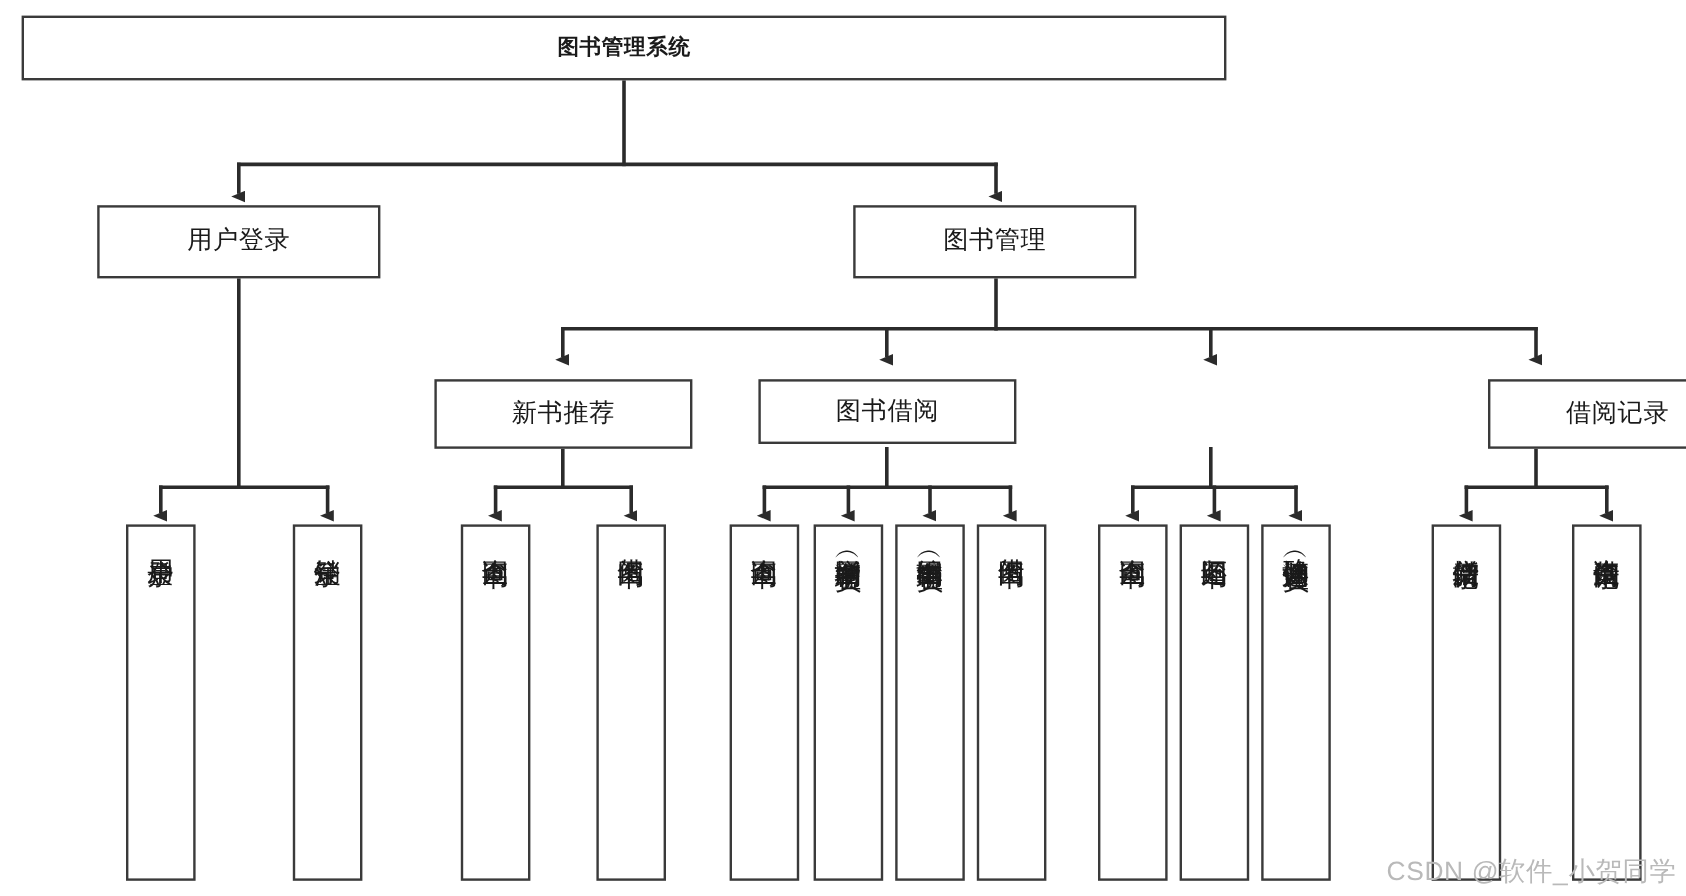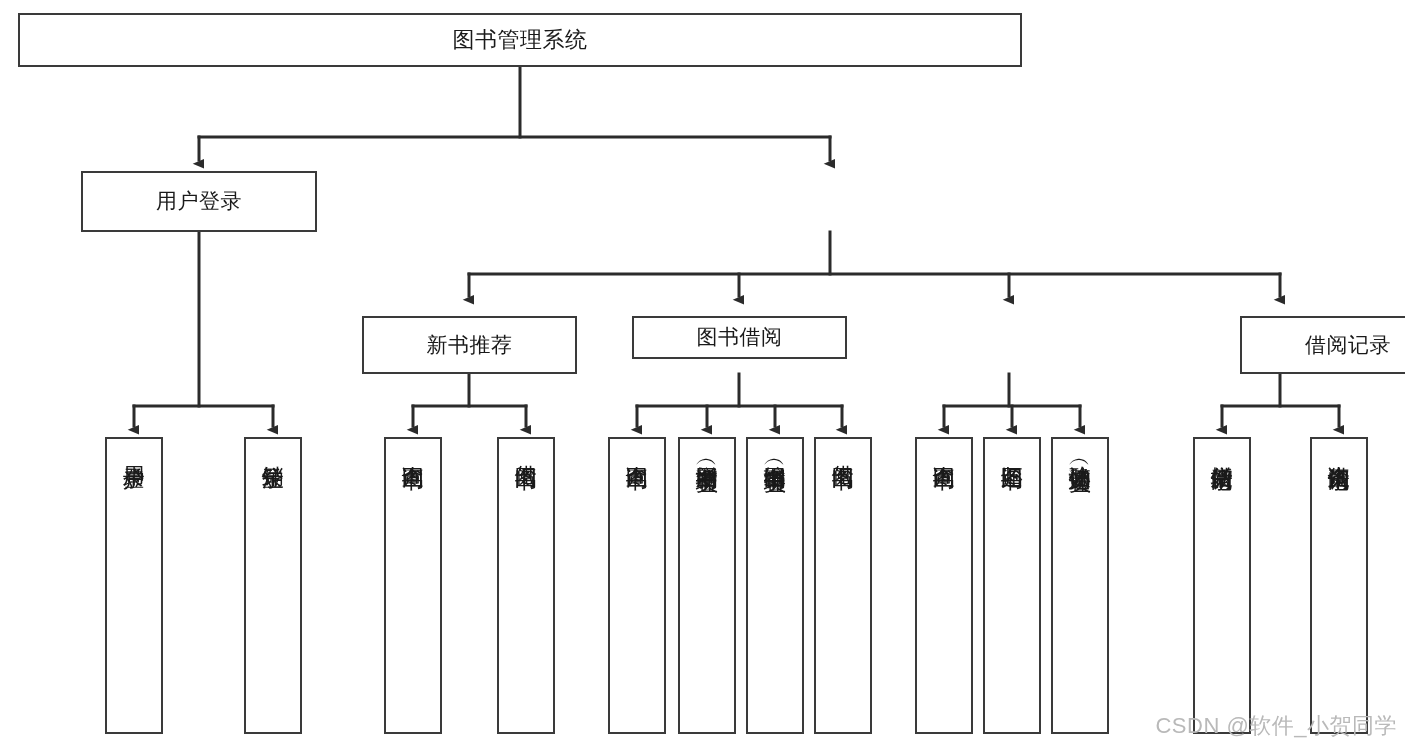--- a/index.html
+++ b/index.html
@@ -38,21 +38,22 @@
   .node .lbl {
     display: block;
     line-height: 1.18;
     letter-spacing: 0.5px;
     white-space: nowrap;
   }
   .node.h .lbl {
     font-size: 21px;
   }
   .node.root .lbl {
-    font-size: 22px;
+    font-size: 18px;
+    font-weight: bold;
   }
   .node.v {
     align-items: flex-start;
     justify-content: center;
     padding-top: 9px;
   }
   .node.v .lbl {
     writing-mode: vertical-rl;
     text-orientation: upright;
     font-size: 22px;
@@ -127,25 +128,28 @@
     </g>
   </svg>
 
   <div class="node root h" style="left:18px; top:13px; width:1004px; height:54px;">
     <span class="lbl">图书管理系统</span>
   </div>
 
   <div class="node h" style="left:81px; top:171px; width:236px; height:61px;">
     <span class="lbl">用户登录</span>
   </div>
+  <div class="node h" style="left:711px; top:171px; width:236px; height:61px;">
+    <span class="lbl">图书管理</span>
+  </div>
 
   <div class="node h" style="left:362px; top:316px; width:215px; height:58px;align-items:center;">
     <span class="lbl">新书推荐</span>
   </div>
-  <div class="node h" style="left:632px; top:316px; width:215px; height:43px;">
+  <div class="node h" style="left:632px; top:316px; width:215px; height:54px;">
     <span class="lbl">图书借阅</span>
   </div>
   <div class="node h" style="left:1240px; top:316px; width:216px; height:58px;">
     <span class="lbl">借阅记录</span>
   </div>
 
   <div class="node v" style="left:105px; top:437px; width:58px; height:297px;">
     <span class="lbl">用户登录</span>
   </div>
   <div class="node v" style="left:244px; top:437px; width:58px; height:297px;">

